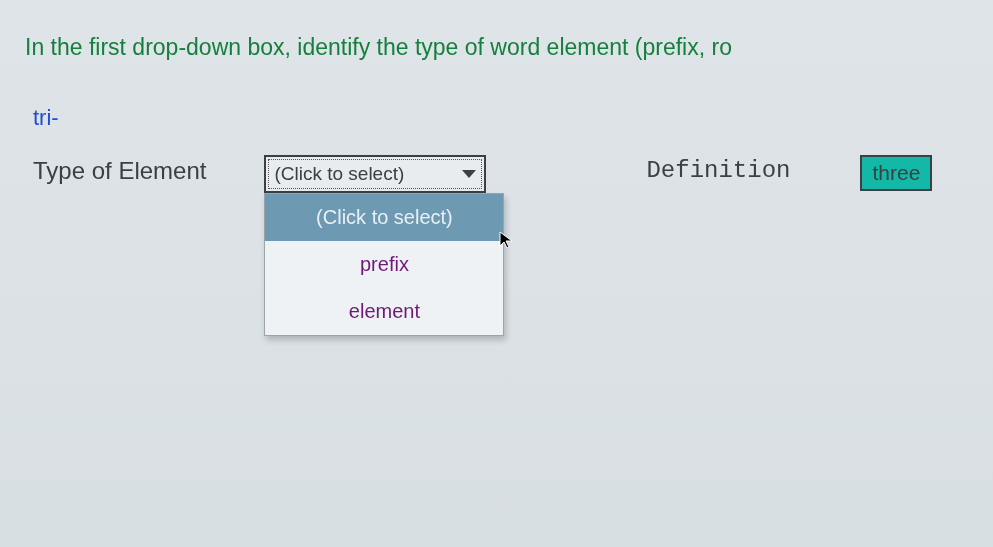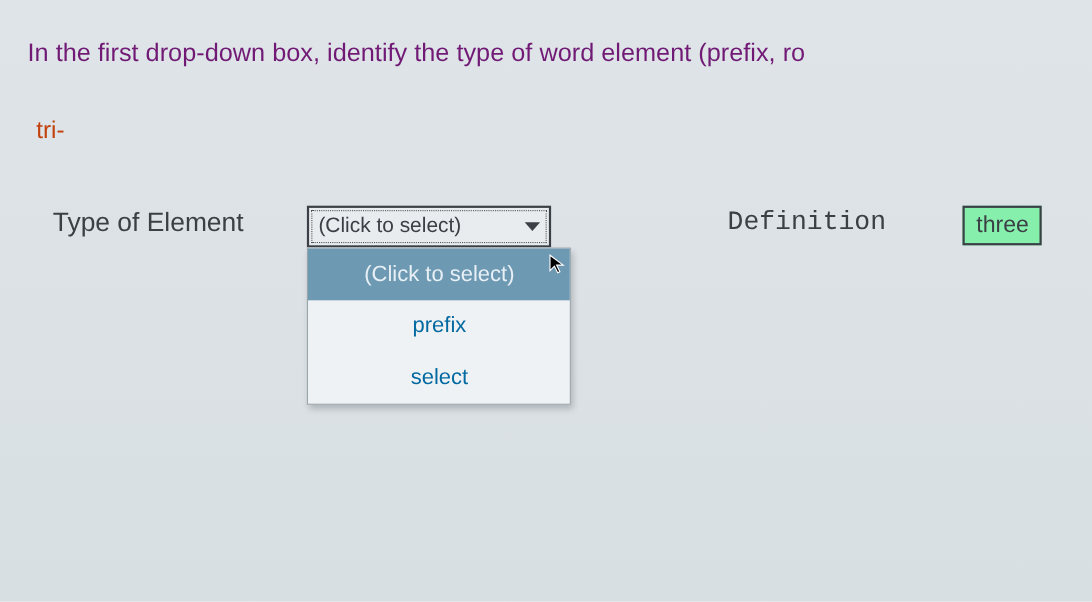--- a/index.html
+++ b/index.html
@@ -13,34 +13,34 @@
       width: 993px;
       height: 547px;
       padding: 30px 25px;
       color: #3a4045;
       overflow: hidden;
       position: relative;
     }
     .instructions {
       font-size: 23px;
       line-height: 1.5;
-      color: #701a75;
+      color: #15803d;
       margin-bottom: 40px;
     }
     .word-element {
       font-size: 22px;
-      color: #c2410c;
-      margin-bottom: 56px;
+      color: #1d4ed8;
+      margin-bottom: 24px;
       margin-left: 8px;
     }
     .form-row {
       display: flex;
       align-items: flex-start;
       gap: 0;
-      margin-left: 23px;
+      margin-left: 8px;
       text-align: center;
     }
     .label {
       font-size: 24px;
       color: #3a4045;
       margin-right: 58px;
       padding-top: 2px;
     }
     .dropdown-wrap {
       position: relative;
@@ -74,37 +74,37 @@
       top: 38px;
       left: 0;
       width: 240px;
       background: #eef2f4;
       border: 1px solid #9aa4ab;
       box-shadow: 2px 4px 6px rgba(0,0,0,0.2);
     }
     .dropdown-option {
       padding: 12px 14px;
       font-size: 20px;
-      color: #0369a1;
+      color: #701a75;
       cursor: pointer;
     }
     .dropdown-option.highlighted {
       background: #6d99b3;
       color: #e8f0f5;
     }
     .definition-label {
       font-size: 24px;
       color: #3a4045;
       margin-right: 70px;
       padding-top: 2px;
       font-family: Liberation Mono, monospace;
     }
     .definition-box {
       border: 2px solid #3a4045;
-      background: #86efac;
+      background: #14b8a6;
       padding: 4px 10px;
       font-size: 21px;
       color: #3a4045;
       min-width: 68px;
       height: 36px;
       display: flex;
       align-items: center;
     }
     .cursor {
       position: absolute;
@@ -129,21 +129,21 @@
   <div class="label">Type of Element</div>
 
   <div class="dropdown-wrap">
     <div class="dropdown-select">
       <span>(Click to select)</span>
       <span class="caret"></span>
     </div>
     <div class="dropdown-list">
       <div class="dropdown-option highlighted">(Click to select)</div>
       <div class="dropdown-option">prefix</div>
-      <div class="dropdown-option">select</div>
+      <div class="dropdown-option">element</div>
     </div>
   </div>
 
   <div class="definition-label">Definition</div>
 
   <div class="definition-box">
     <span>three</span>
   </div>
 </div>
 

